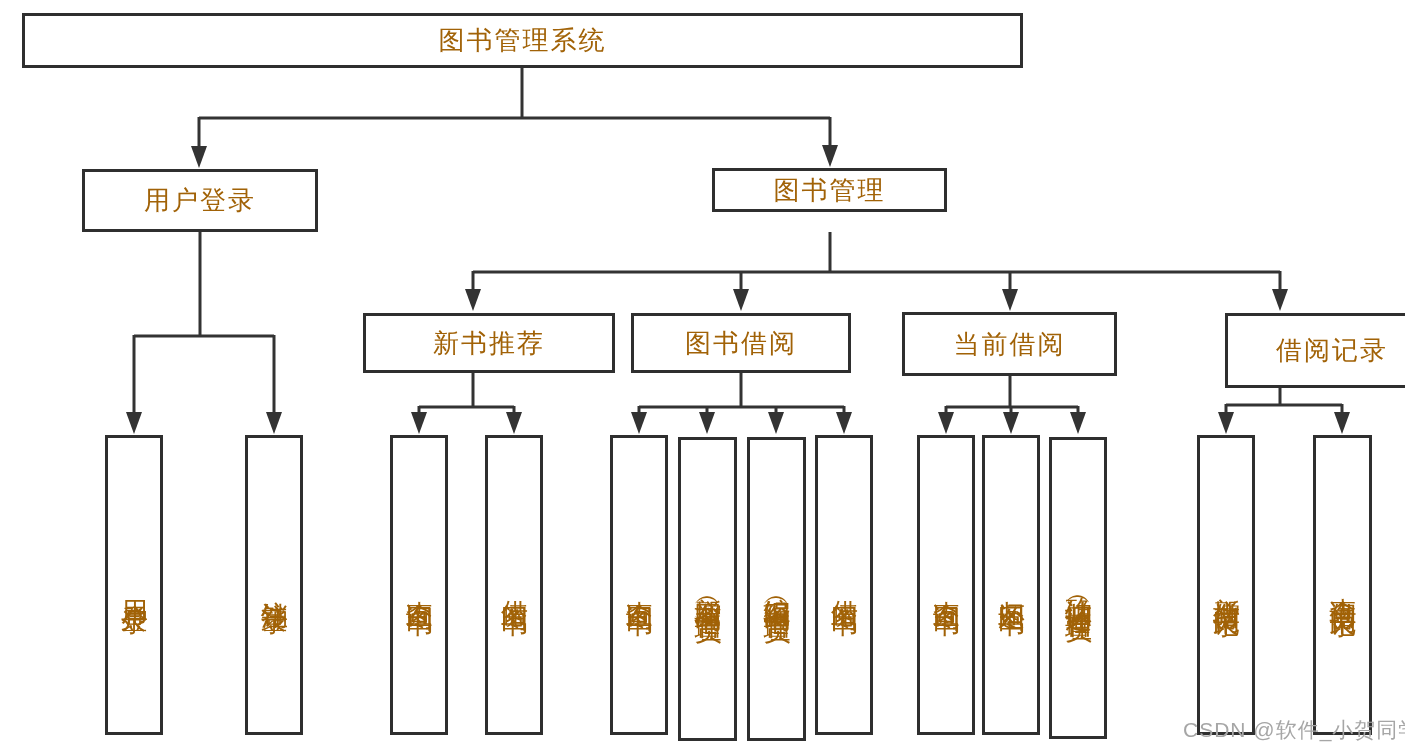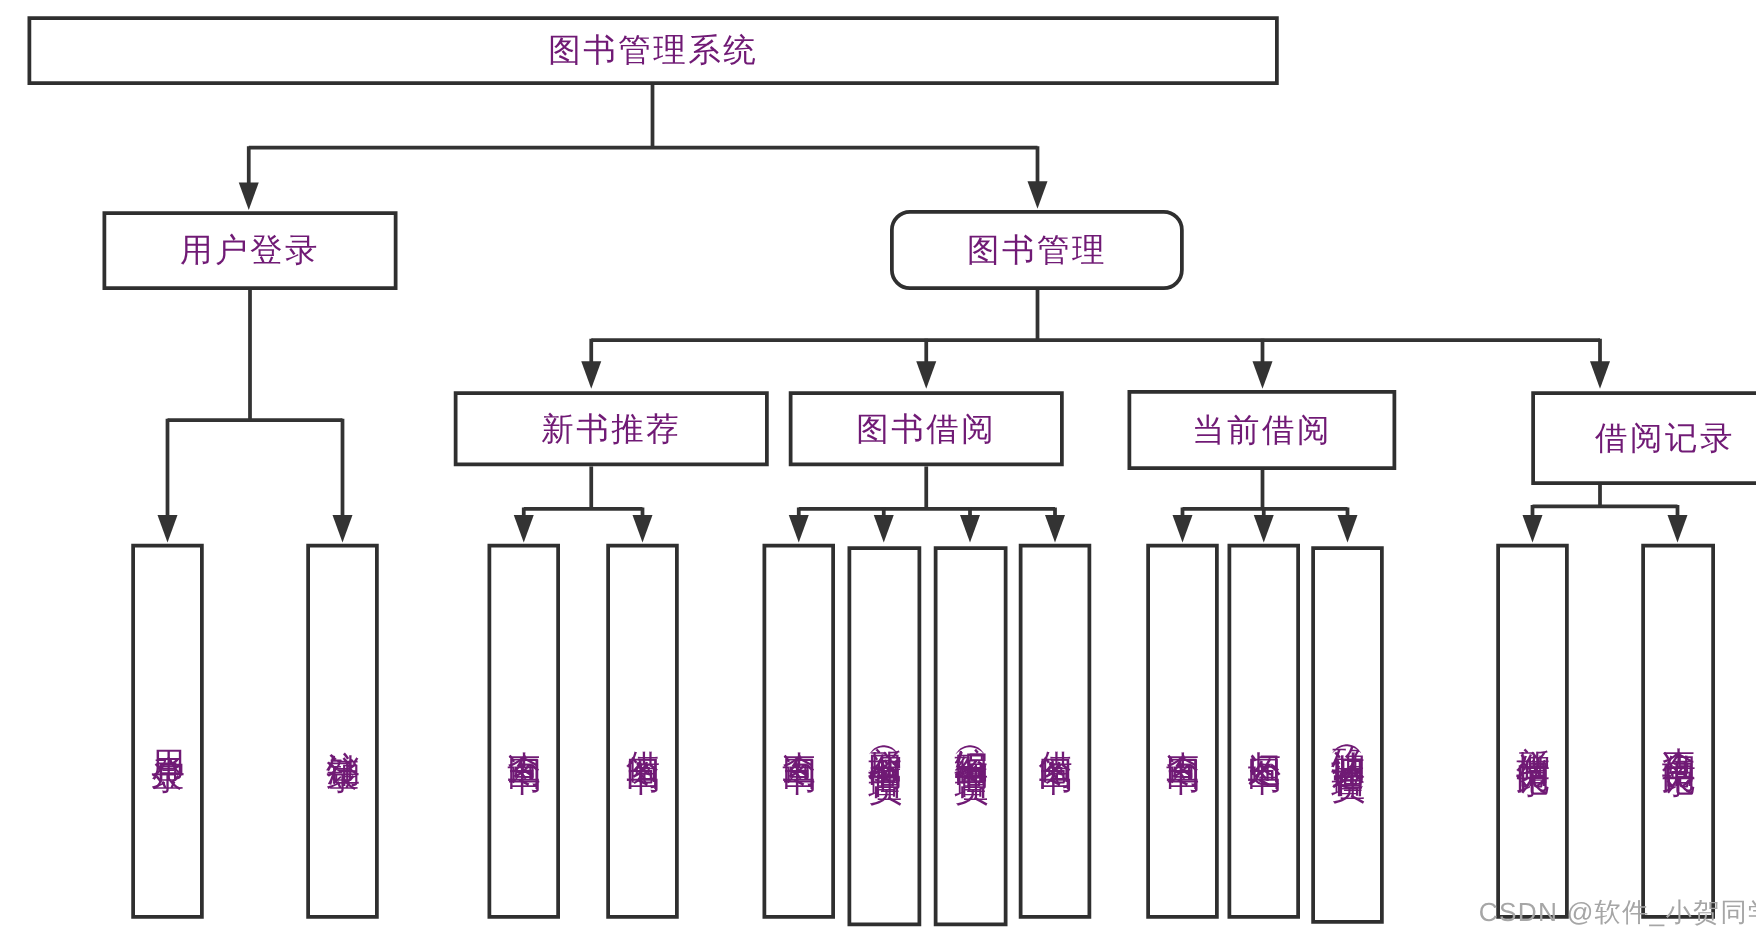--- a/index.html
+++ b/index.html
@@ -14,21 +14,21 @@
   #connectors {
     position: absolute;
     left: 0; top: 0;
     width: 1405px; height: 747px;
   }
   .box {
     position: absolute;
     box-sizing: border-box;
     border: 3px solid #2f2f2f;
     background: #ffffff;
-    color: #701a75;
+    color: #a16207;
     display: flex;
     align-items: center;
     justify-content: center;
     text-align: center;
   }
   .h-box {
     font-size: 26px;
     letter-spacing: 2px;
     white-space: nowrap;
   }
@@ -117,21 +117,21 @@
       <polygon points="1003,412 1019,412 1011,434"></polygon>
       <polygon points="1070,412 1086,412 1078,434"></polygon>
       <polygon points="1218,412 1234,412 1226,434"></polygon>
       <polygon points="1334,412 1350,412 1342,434"></polygon>
     </g>
   </svg>
 
   <div class="box h-box" style="left:22px; top:13px; width:1001px; height:55px;">图书管理系统</div>
 
   <div class="box h-box" style="left:82px; top:169px; width:236px; height:63px;">用户登录</div>
-  <div class="box h-box" style="left:712px; top:168px; width:235px; height:64px;border-radius:16px;">图书管理</div>
+  <div class="box h-box" style="left:712px; top:168px; width:235px; height:44px;">图书管理</div>
 
   <div class="box h-box" style="left:363px; top:313px; width:252px; height:60px;">新书推荐</div>
   <div class="box h-box" style="left:631px; top:313px; width:220px; height:60px;">图书借阅</div>
   <div class="box h-box" style="left:902px; top:312px; width:215px; height:64px;">当前借阅</div>
   <div class="box h-box" style="left:1225px; top:313px; width:214px; height:75px;">借阅记录</div>
 
   <div class="box v-box" style="left:105px; top:435px; width:58px; height:300px;">用户登录</div>
   <div class="box v-box" style="left:245px; top:435px; width:58px; height:300px;">注销登录</div>
 
   <div class="box v-box" style="left:390px; top:435px; width:58px; height:300px;">查询图书</div>

